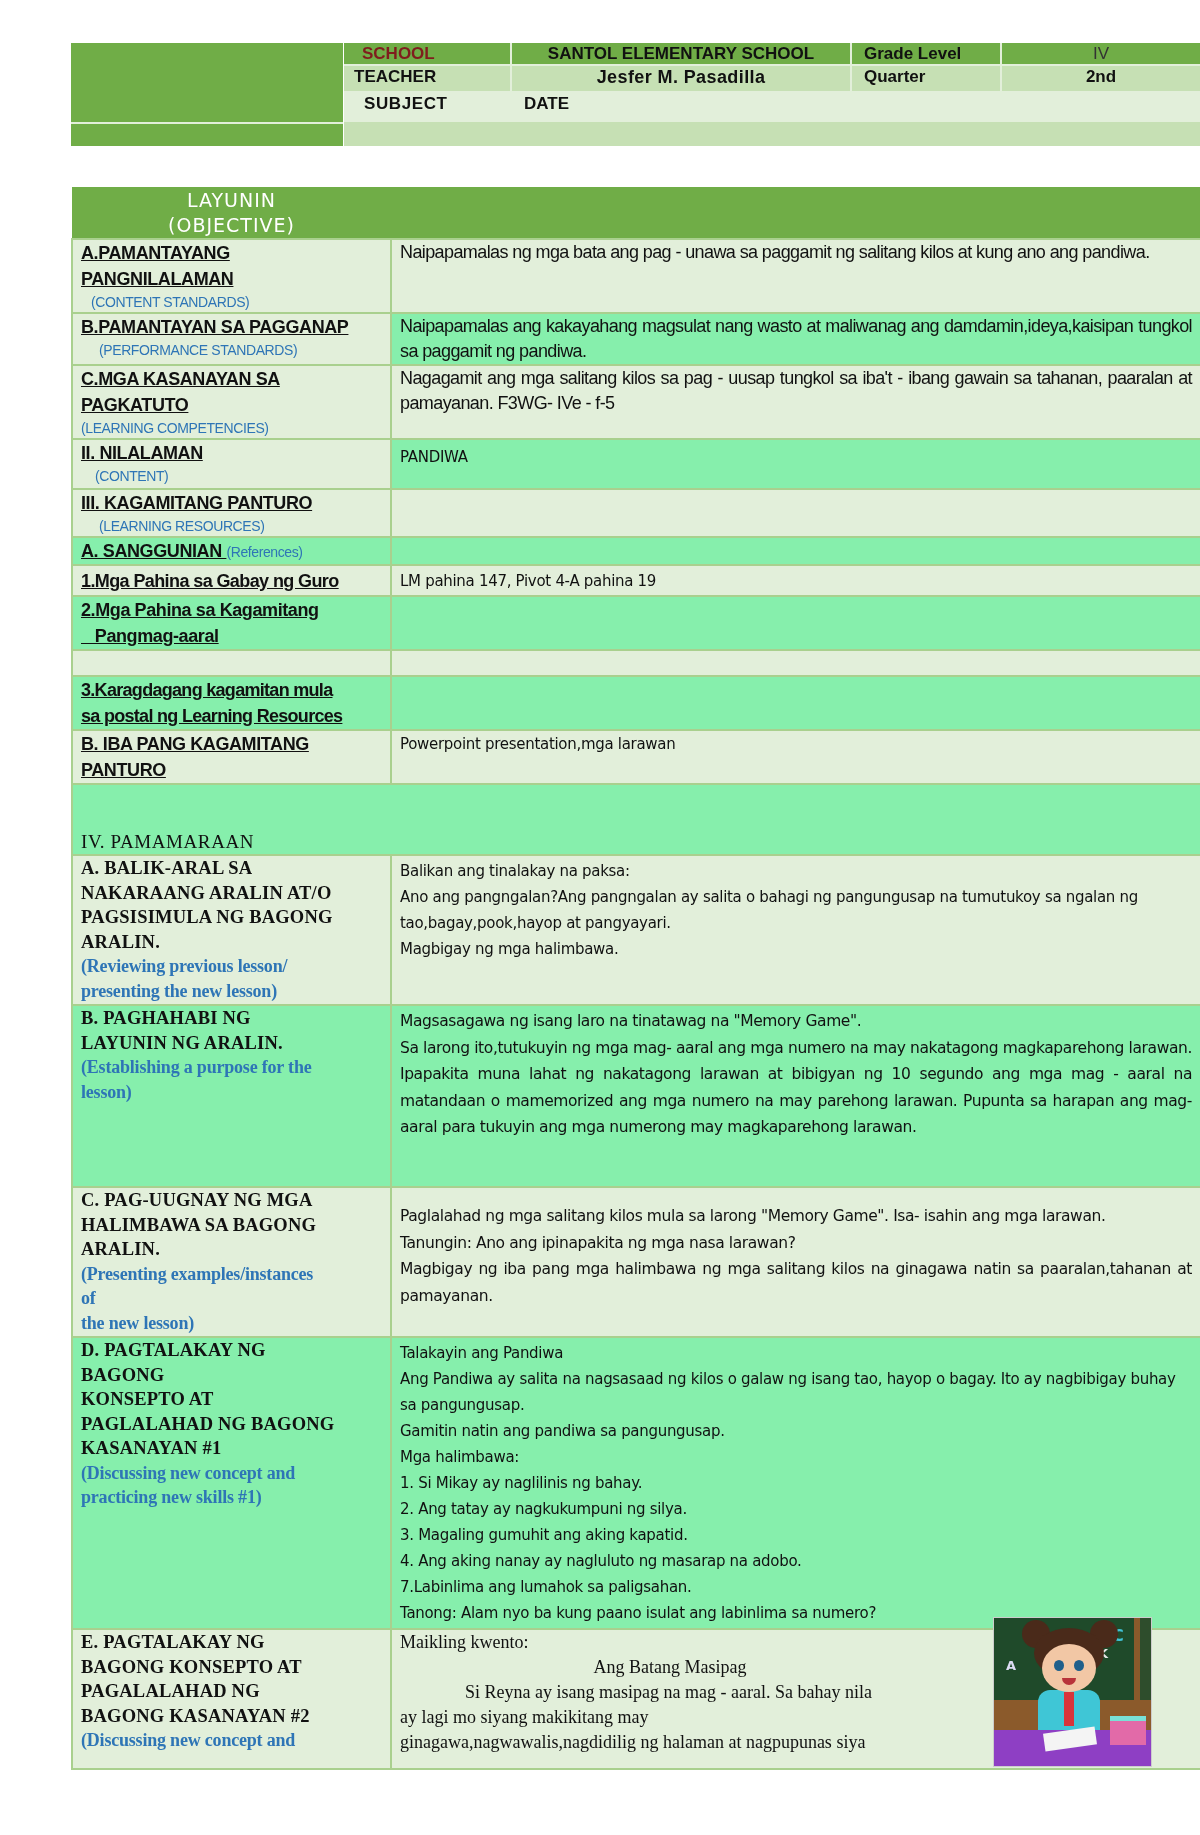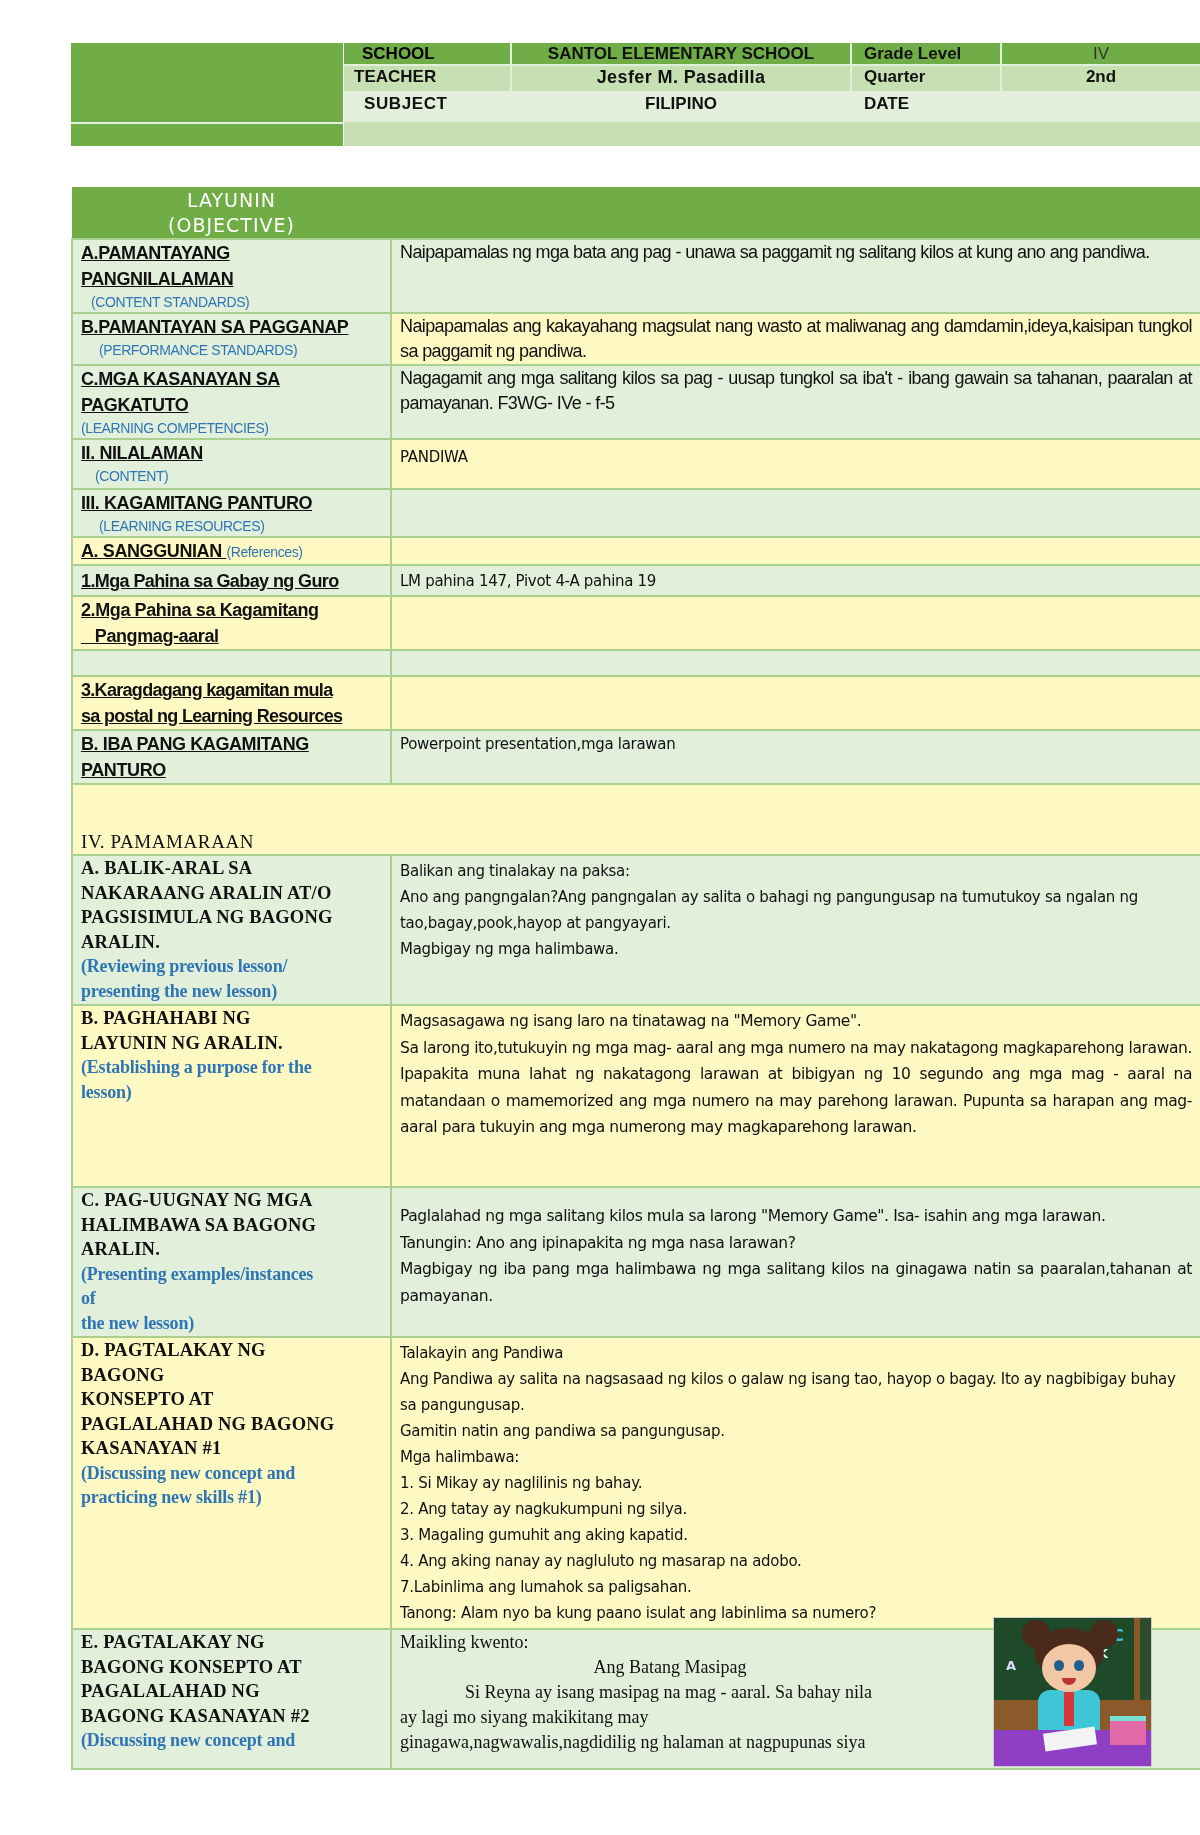--- a/index.html
+++ b/index.html
@@ -13,31 +13,31 @@
   .hrow { display: flex; height: 26px; border-bottom: 2px solid #e2efda; box-sizing: border-box; }
   .hrow.r1 { background: #70ad47; height: 23px; }
   .hrow.r2 { background: #c6e0b4; height: 27px; }
   .hrow.r3 { background: #e2efda; height: 29px; }
   .hrow.r4 { background: #c6e0b4; height: 24px; border-bottom: 0; }
   .hcell { box-sizing: border-box; border-right: 2px solid #e2efda; font-weight: bold; font-size: 17px; line-height: 22px; padding-left: 12px; white-space: nowrap; overflow: hidden; }
   .hc1 { width: 168px; }
   .hc2 { width: 340px; text-align: center; padding-left: 0; }
   .hc3 { width: 150px; }
   .hc4 { width: 198px; text-align: center; padding-left: 0; border-right: 0; }
-  .r1 .hc1 { color: #000000; padding-left: 18px; }
+  .r1 .hc1 { color: #7f1d1d; padding-left: 18px; }
   .r1 .hc4 { font-weight: normal; color: #333; }
   .r2 .hc1 { padding-left: 10px; }
   .r3 .hc1 { padding-left: 20px; }
 
   
   .main { position: absolute; left: 71px; top: 187px; width: 1129px; border-collapse: collapse; table-layout: fixed; }
   .main td { border: 2px solid #a9d08e; vertical-align: top; padding: 0 8px; box-sizing: border-box; }
   .main .c-left { width: 319px; }
   .green { background: #e2efda; }
-  .white { background: #fef9c3; }
+  .white { background: #86efac; }
   .title-row td { background: #70ad47; color: #ffffff; border: 0; height: 51px; }
   .title-txt { font-family: "DejaVu Sans", sans-serif; font-size: 19px; line-height: 25px; text-align: center; letter-spacing: 1px; padding-top: 1px; }
 
   .lbl { font-family: "Liberation Sans", sans-serif; font-weight: bold; font-size: 18px; line-height: 26px; letter-spacing: -0.4px; text-decoration: underline; }
   .sub { color: #2e75b6; font-size: 14px; font-weight: normal; line-height: 20px; letter-spacing: -0.4px; }
   .val-narrow { font-family: "Liberation Sans", sans-serif; font-size: 18px; line-height: 25px; text-align: justify; letter-spacing: -0.6px; transform-origin: left top; }
   .val-cal { font-family: "DejaVu Sans", sans-serif; font-size: 15px; line-height: 26px; letter-spacing: -0.3px; }
   .val-cal-j { font-family: "DejaVu Sans", sans-serif; font-size: 15.5px; line-height: 26.5px; text-align: justify; letter-spacing: -0.4px; }
 
   .serif-lbl { font-family: "Liberation Serif", serif; font-weight: bold; font-size: 18.5px; line-height: 24.5px; letter-spacing: 0.2px; }
@@ -84,21 +84,20 @@
       <div class="hcell hc4">IV</div>
     </div>
     <div class="hrow r2">
       <div class="hcell hc1">TEACHER</div>
       <div class="hcell hc2" style="font-size:18px;letter-spacing:0.4px;">Jesfer M. Pasadilla</div>
       <div class="hcell hc3">Quarter</div>
       <div class="hcell hc4">2nd</div>
     </div>
     <div class="hrow r3">
       <div class="hcell hc1" style="letter-spacing:0.6px;">SUBJECT</div>
-      <div class="hcell hc2">FILIPINO</div>
       <div class="hcell hc3">DATE</div>
       <div class="hcell hc4"></div>
     </div>
     <div class="hrow r4"></div>
   </div>
 </div>
 
 <table class="main">
   <colgroup>
       <col class="c-left" style="width:319px">

